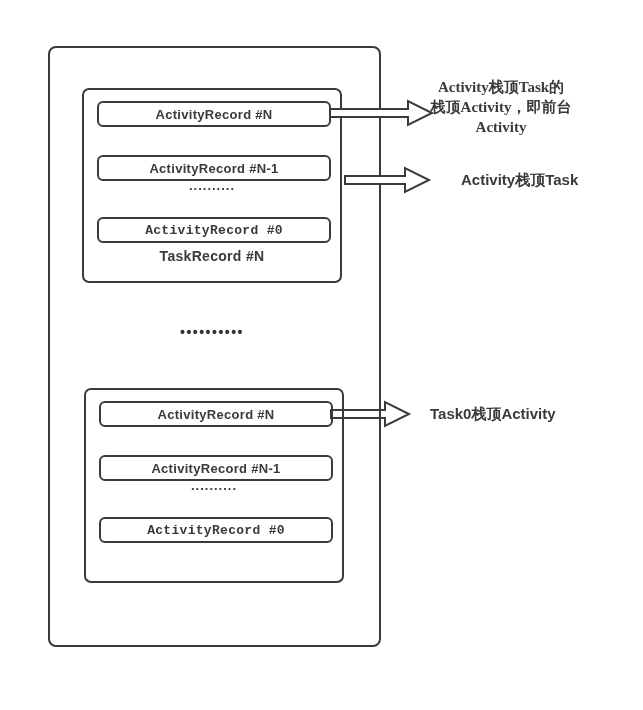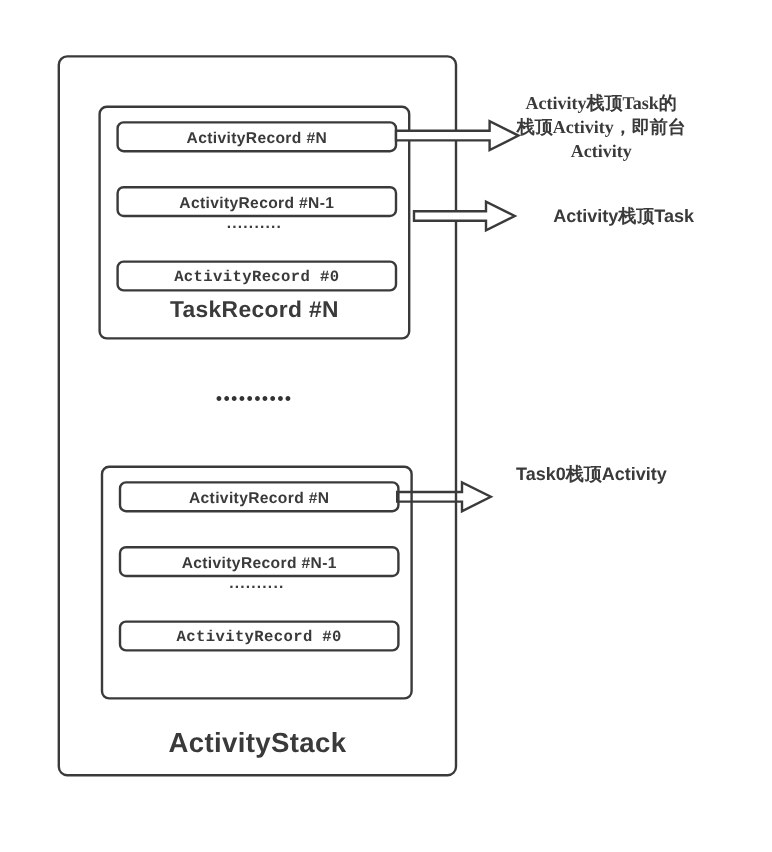--- a/index.html
+++ b/index.html
@@ -59,21 +59,21 @@
     font-size: 13px;
     font-weight: bold;
     letter-spacing: 1px;
     color: #3a3a3a;
   }
   .task-label {
     position: absolute;
     left: 0; top: 158px;
     width: 100%;
     text-align: center;
-    font-size: 19px;
+    font-size: 14px;
     font-weight: bold;
     letter-spacing: 0.3px;
   }
   .separator-dots {
     position: absolute;
     left: 82px; top: 324px;
     width: 260px;
     text-align: center;
     font-size: 14px;
     font-weight: bold;
@@ -104,21 +104,21 @@
   }
   .anno-1 {
     left: 405px; top: 77px;
     width: 192px;
     text-align: center;
     line-height: 20px;
     white-space: pre-line;
     font-family: Liberation Serif, serif;
   }
   .anno-2 { left: 434px; top: 171px; margin-left: 27px; }
-  .anno-3 { left: 430px; top: 386px; }
+  .anno-3 { left: 430px; top: 405px; }
 </style>
 </head>
 <body>
 
 <div class="canvas">
 
   <div class="box outer-box"></div>
 
   <div class="box task-box top">
     <div class="record-box rec-0">
@@ -142,21 +142,20 @@
     </div>
     <div class="record-box rec-1">
       <span>ActivityRecord #N-1</span>
     </div>
     <div class="inner-dots">..........</div>
     <div class="record-box rec-2">
       <span>ActivityRecord #0</span>
     </div>
   </div>
 
-  <div class="stack-label">ActivityStack</div>
 
   <svg class="arrow-svg arrow-1" width="105" height="28" viewBox="0 0 105 28">
     <polygon points="1,10 79,10 79,2 103,14 79,26 79,18 1,18" fill="#ffffff" stroke="#3a3a3a" stroke-width="2"></polygon>
   </svg>
 
   <svg class="arrow-svg arrow-2" width="88" height="28" viewBox="0 0 88 28">
     <polygon points="1,10 61,10 61,2 85,14 61,26 61,18 1,18" fill="#ffffff" stroke="#3a3a3a" stroke-width="2"></polygon>
   </svg>
 
   <svg class="arrow-svg arrow-3" width="82" height="28" viewBox="0 0 82 28">

